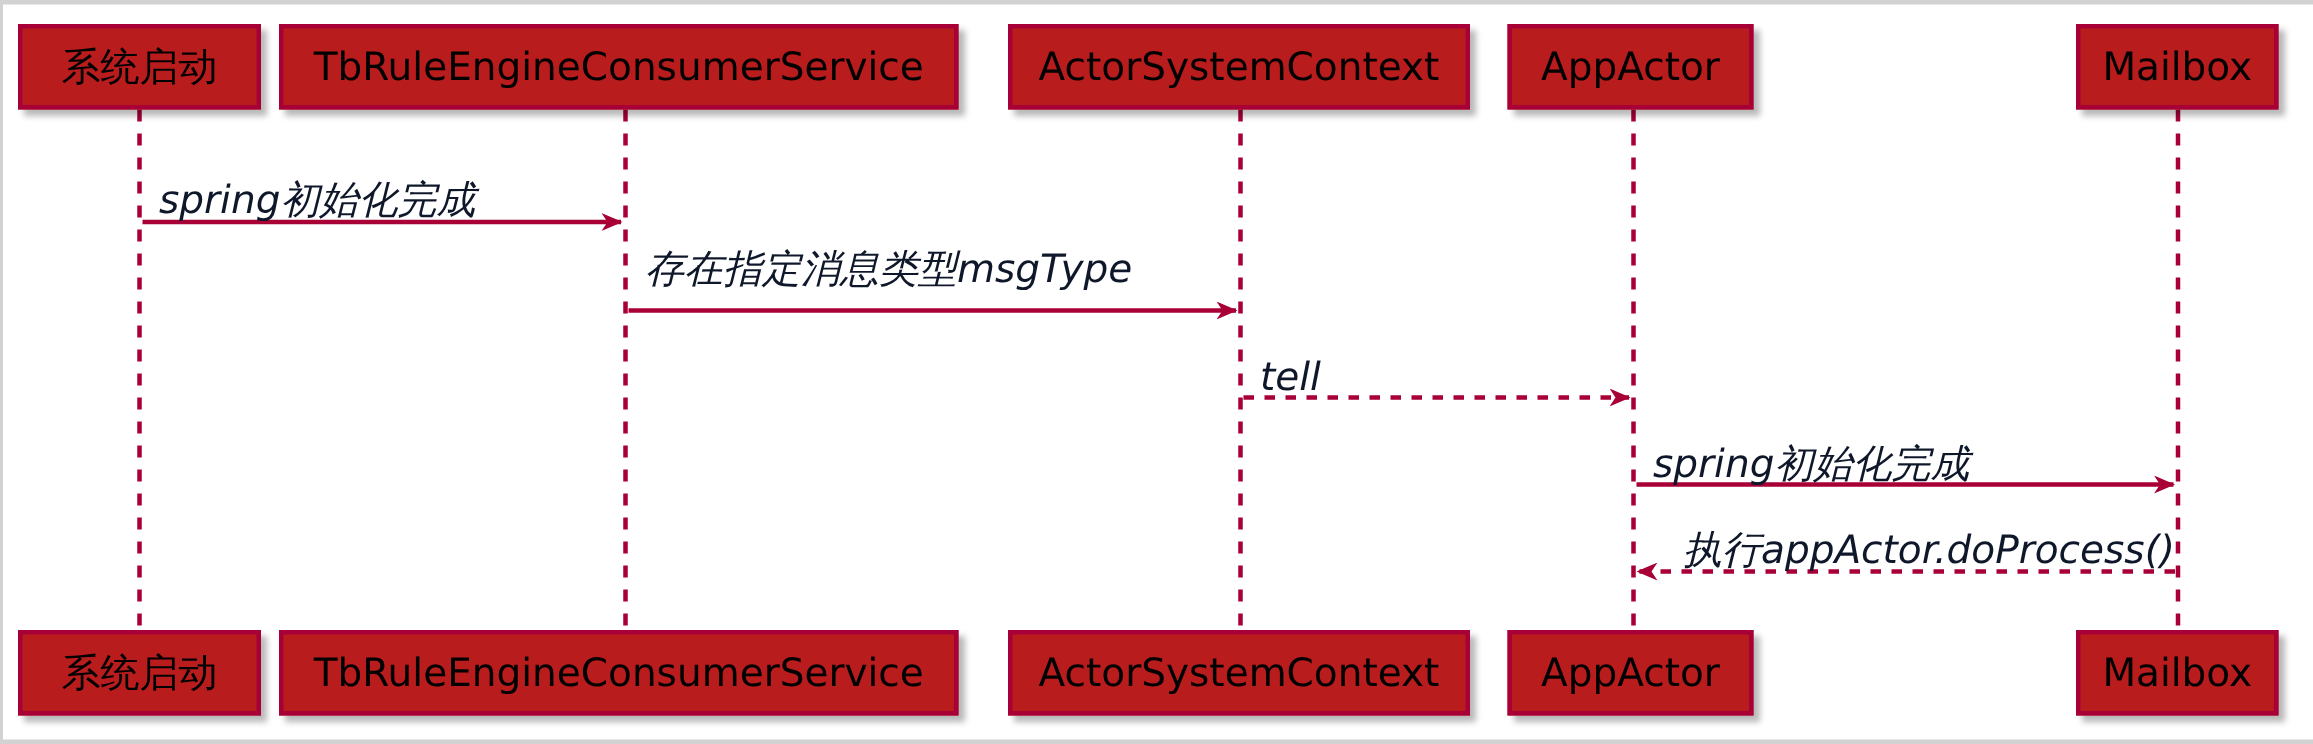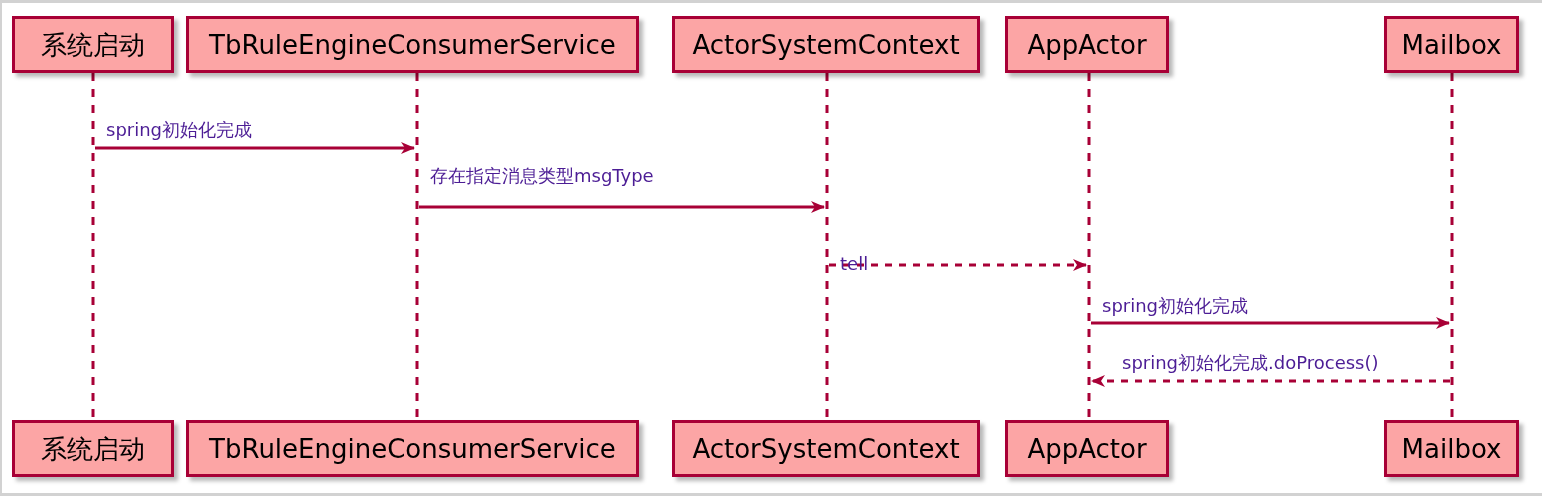--- a/index.html
+++ b/index.html
@@ -30,38 +30,39 @@
     background: #d2d2d2;
   }
   #svg-layer {
     position: absolute;
     top: 0;
     left: 0;
   }
   .participant-box {
     position: absolute;
     box-sizing: border-box;
-    background: #fca5a5;
+    background: #b91c1c;
     border: 3px solid #A80036;
     box-shadow: 4px 4px 4px rgba(0,0,0,0.28);
     display: flex;
     align-items: center;
     justify-content: center;
     color: #000000;
     font-size: 26px;
     line-height: 1;
     white-space: nowrap;
     letter-spacing: 0px;
   }
   .msg-label {
     position: absolute;
-    color: #4c1d95;
-    font-size: 18px;
+    color: #0f172a;
+    font-size: 26px;
     line-height: 1;
     white-space: nowrap;
+    font-style: italic;
   }
 </style>
 </head>
 <body>
 
 <div id="diagram-canvas">
 
   <svg id="svg-layer" width="1542" height="496">
     <defs>
       <marker id="arrow-right" markerWidth="14" markerHeight="12" refX="13" refY="6" orient="auto" markerUnits="userSpaceOnUse">
@@ -117,18 +118,18 @@
       <div class="participant-box" style="left: 1003px; top: 417px; width: 164px; height: 57px;">
         <span>AppActor</span>
       </div>
       <div class="participant-box" style="left: 1382px; top: 417px; width: 135px; height: 57px;">
         <span>Mailbox</span>
       </div>
     </div>
   <div id="message-labels">
       <div class="msg-label" style="left: 104px; top: 118px;">spring初始化完成</div>
       <div class="msg-label" style="left: 428px; top: 164px;">存在指定消息类型msgType</div>
-      <div class="msg-label" style="left: 838px; top: 252px;">tell</div>
+      <div class="msg-label" style="left: 838px; top: 236px;">tell</div>
       <div class="msg-label" style="left: 1100px; top: 294px;">spring初始化完成</div>
-      <div class="msg-label" style="left: 1120px; top: 351px;">spring初始化完成.doProcess()</div>
+      <div class="msg-label" style="left: 1120px; top: 351px;">执行appActor.doProcess()</div>
     </div>
 
 </div>
 
 </body></html>

